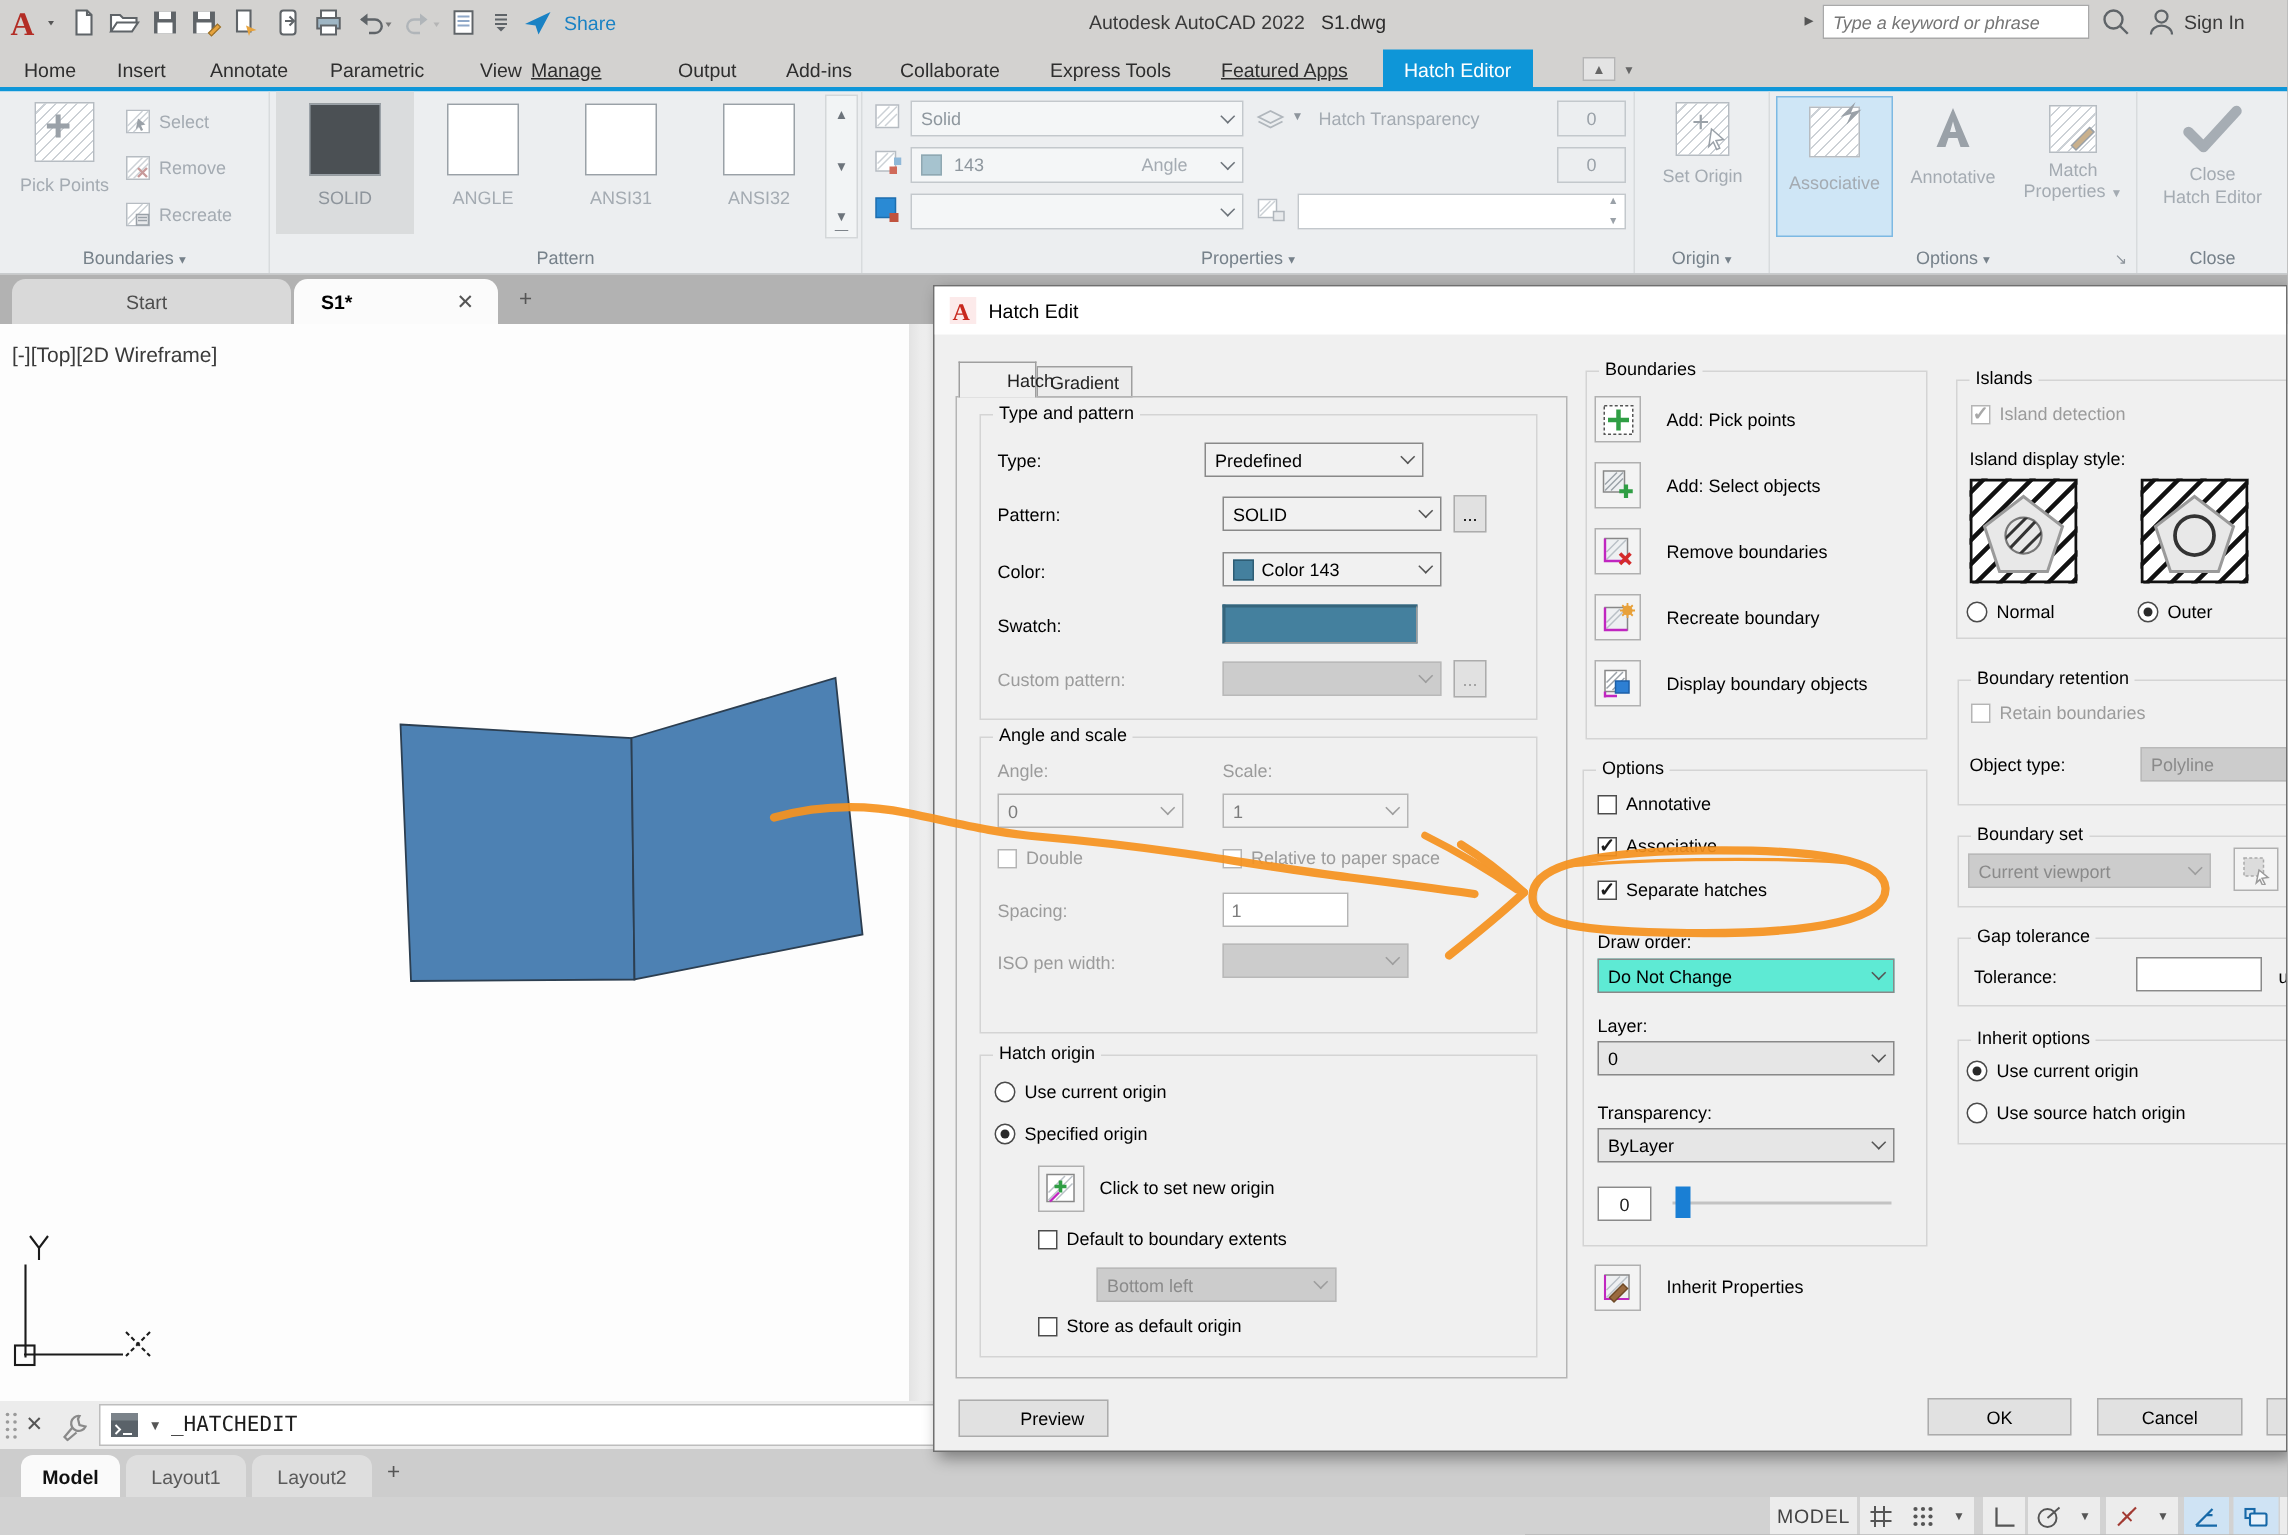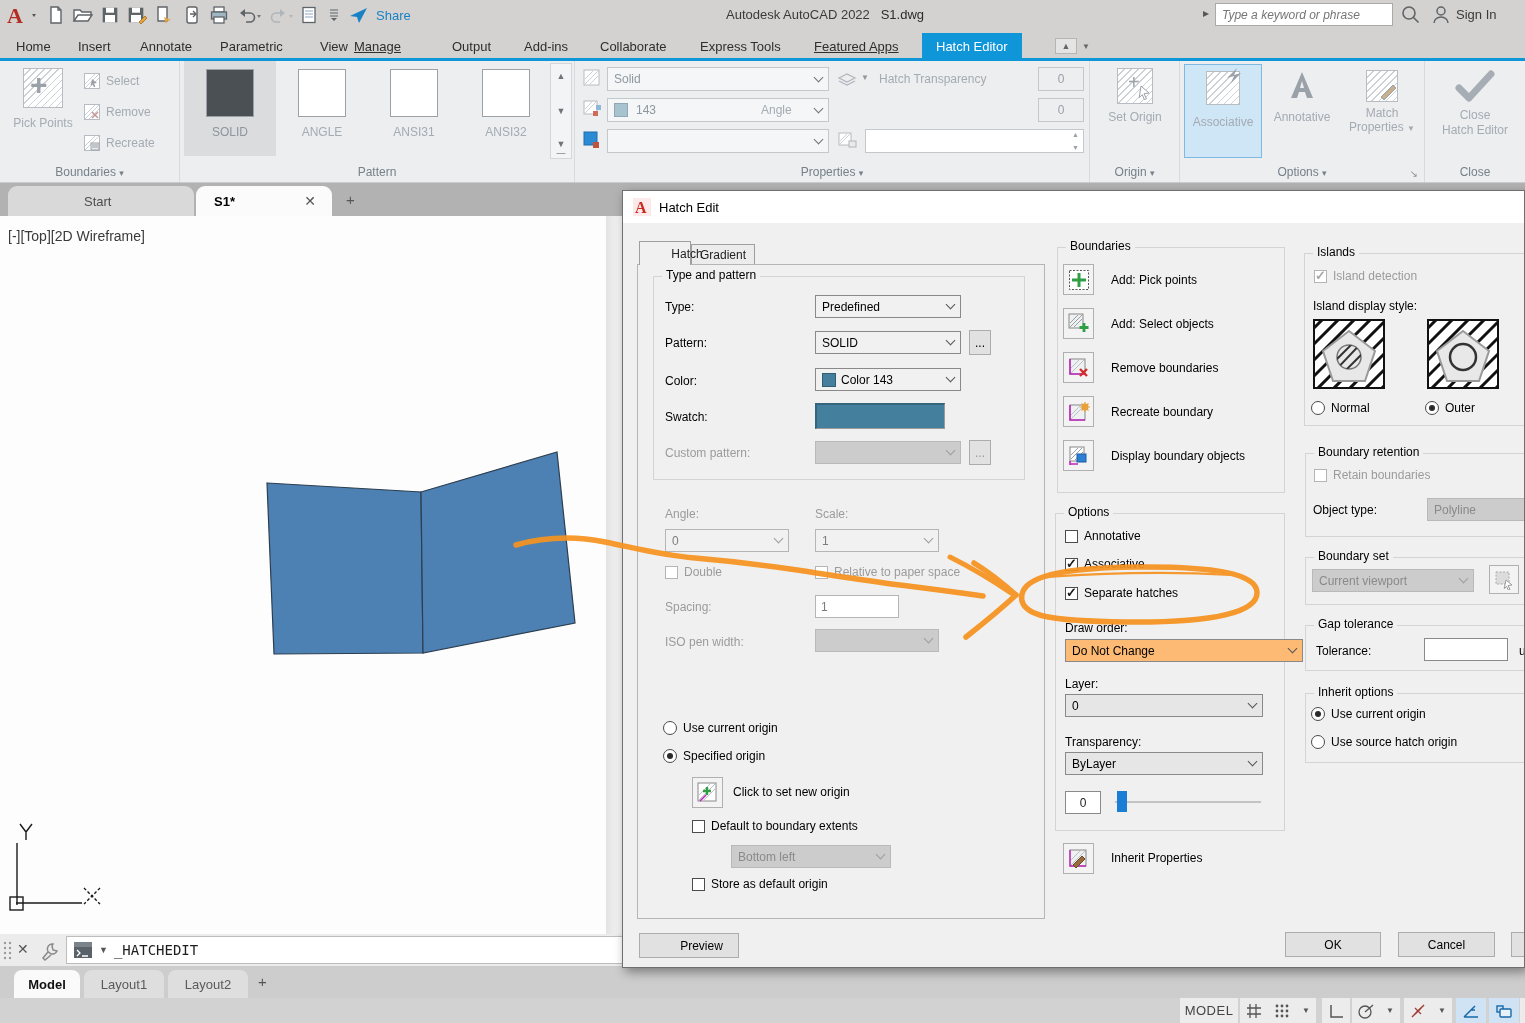--- a/index.html
+++ b/index.html
@@ -486,21 +486,21 @@
       </div>
     <div class="dtab" style="left:68px;top:53px;width:64px;height:21px;background:#ececec;">
         <span>Gradient</span>
       </div>
     <div class="frame" style="left:14px;top:73px;width:408px;height:655px;"></div>
 
     <div class="grp" style="left:30px;top:85px;width:372px;height:204px;">
       <span class="leg">Type and pattern</span>
     </div>
     <span class="flabel" style="left:42px;top:109px;">Type:</span>
-    <div class="combo" style="left:192px;top:104px;width:146px;">
+    <div class="combo" style="left:180px;top:104px;width:146px;">
         <span>Predefined</span>
         <span class="chev"></span>
       </div>
     <span class="flabel" style="left:42px;top:145px;">Pattern:</span>
     <div class="combo" style="left:192px;top:140px;width:146px;">
         <span>SOLID</span>
         <span class="chev"></span>
       </div>
     <div class="btn" style="left:346px;top:139px;width:22px;height:25px;">
         <span>...</span>
@@ -515,20 +515,23 @@
     <div class="abs" style="left:192px;top:212px;width:130px;height:26px;background:#44809e;border-top:2px solid #35657c;border-left:2px solid #35657c;border-right:1px solid #9a9a9a;border-bottom:1px solid #9a9a9a;"></div>
     <span class="flabel dl" style="left:42px;top:255px;">Custom pattern:</span>
     <div class="combo dis" style="left:192px;top:250px;width:146px;">
         <span></span>
         <span class="chev"></span>
       </div>
     <div class="btn" style="left:346px;top:249px;width:22px;height:25px;color:#9b9b9b;">
         <span>...</span>
       </div>
 
+    <div class="grp" style="left:30px;top:300px;width:372px;height:198px;">
+      <span class="leg">Angle and scale</span>
+    </div>
     <span class="flabel dl" style="left:42px;top:316px;">Angle:</span>
     <span class="flabel dl" style="left:192px;top:316px;">Scale:</span>
     <div class="combo" style="left:42px;top:338px;width:124px;color:#7c7c7c;border-color:#b5b5b5;">
         <span>0</span>
         <span class="chev" style="border-color:#9d9d9d;"></span>
       </div>
     <div class="combo" style="left:192px;top:338px;width:124px;color:#7c7c7c;border-color:#b5b5b5;">
         <span>1</span>
         <span class="chev" style="border-color:#9d9d9d;"></span>
       </div>
@@ -543,20 +546,23 @@
     <span class="flabel dl" style="left:42px;top:409px;">Spacing:</span>
     <div class="tbox" style="left:192px;top:404px;width:84px;color:#7c7c7c;border-color:#b5b5b5;">
         <span>1</span>
       </div>
     <span class="flabel dl" style="left:42px;top:444px;">ISO pen width:</span>
     <div class="combo dis" style="left:192px;top:438px;width:124px;">
         <span></span>
         <span class="chev"></span>
       </div>
 
+    <div class="grp" style="left:30px;top:512px;width:372px;height:202px;">
+      <span class="leg">Hatch origin</span>
+    </div>
     <div class="crow" style="left:40px;top:530px;">
         <span class="radio"></span>
         <span>Use current origin</span>
       </div>
     <div class="crow" style="left:40px;top:558px;">
         <span class="radio on"></span>
         <span>Specified origin</span>
       </div>
     <div class="icobtn" style="left:69px;top:586px;">
       <svg width="22" height="22">
@@ -640,21 +646,21 @@
       </div>
     <div class="crow" style="left:442px;top:366px;">
         <span class="cb on"></span>
         <span>Associative</span>
       </div>
     <div class="crow" style="left:442px;top:395px;">
         <span class="cb on"></span>
         <span>Separate hatches</span>
       </div>
     <span class="flabel" style="left:442px;top:430px;">Draw order:</span>
-    <div class="combo" style="left:442px;top:448px;width:238px;background:#fdba74;text-align:center;">
+    <div class="combo" style="left:442px;top:448px;width:198px;background:#5eead4;text-align:center;">
         <span>Do Not Change</span>
         <span class="chev"></span>
       </div>
     <span class="flabel" style="left:442px;top:486px;">Layer:</span>
     <div class="combo" style="left:442px;top:503px;width:198px;background:#e6e6e6;">
         <span>0</span>
         <span class="chev"></span>
       </div>
     <span class="flabel" style="left:442px;top:544px;">Transparency:</span>
     <div class="combo" style="left:442px;top:561px;width:198px;background:#e6e6e6;">

